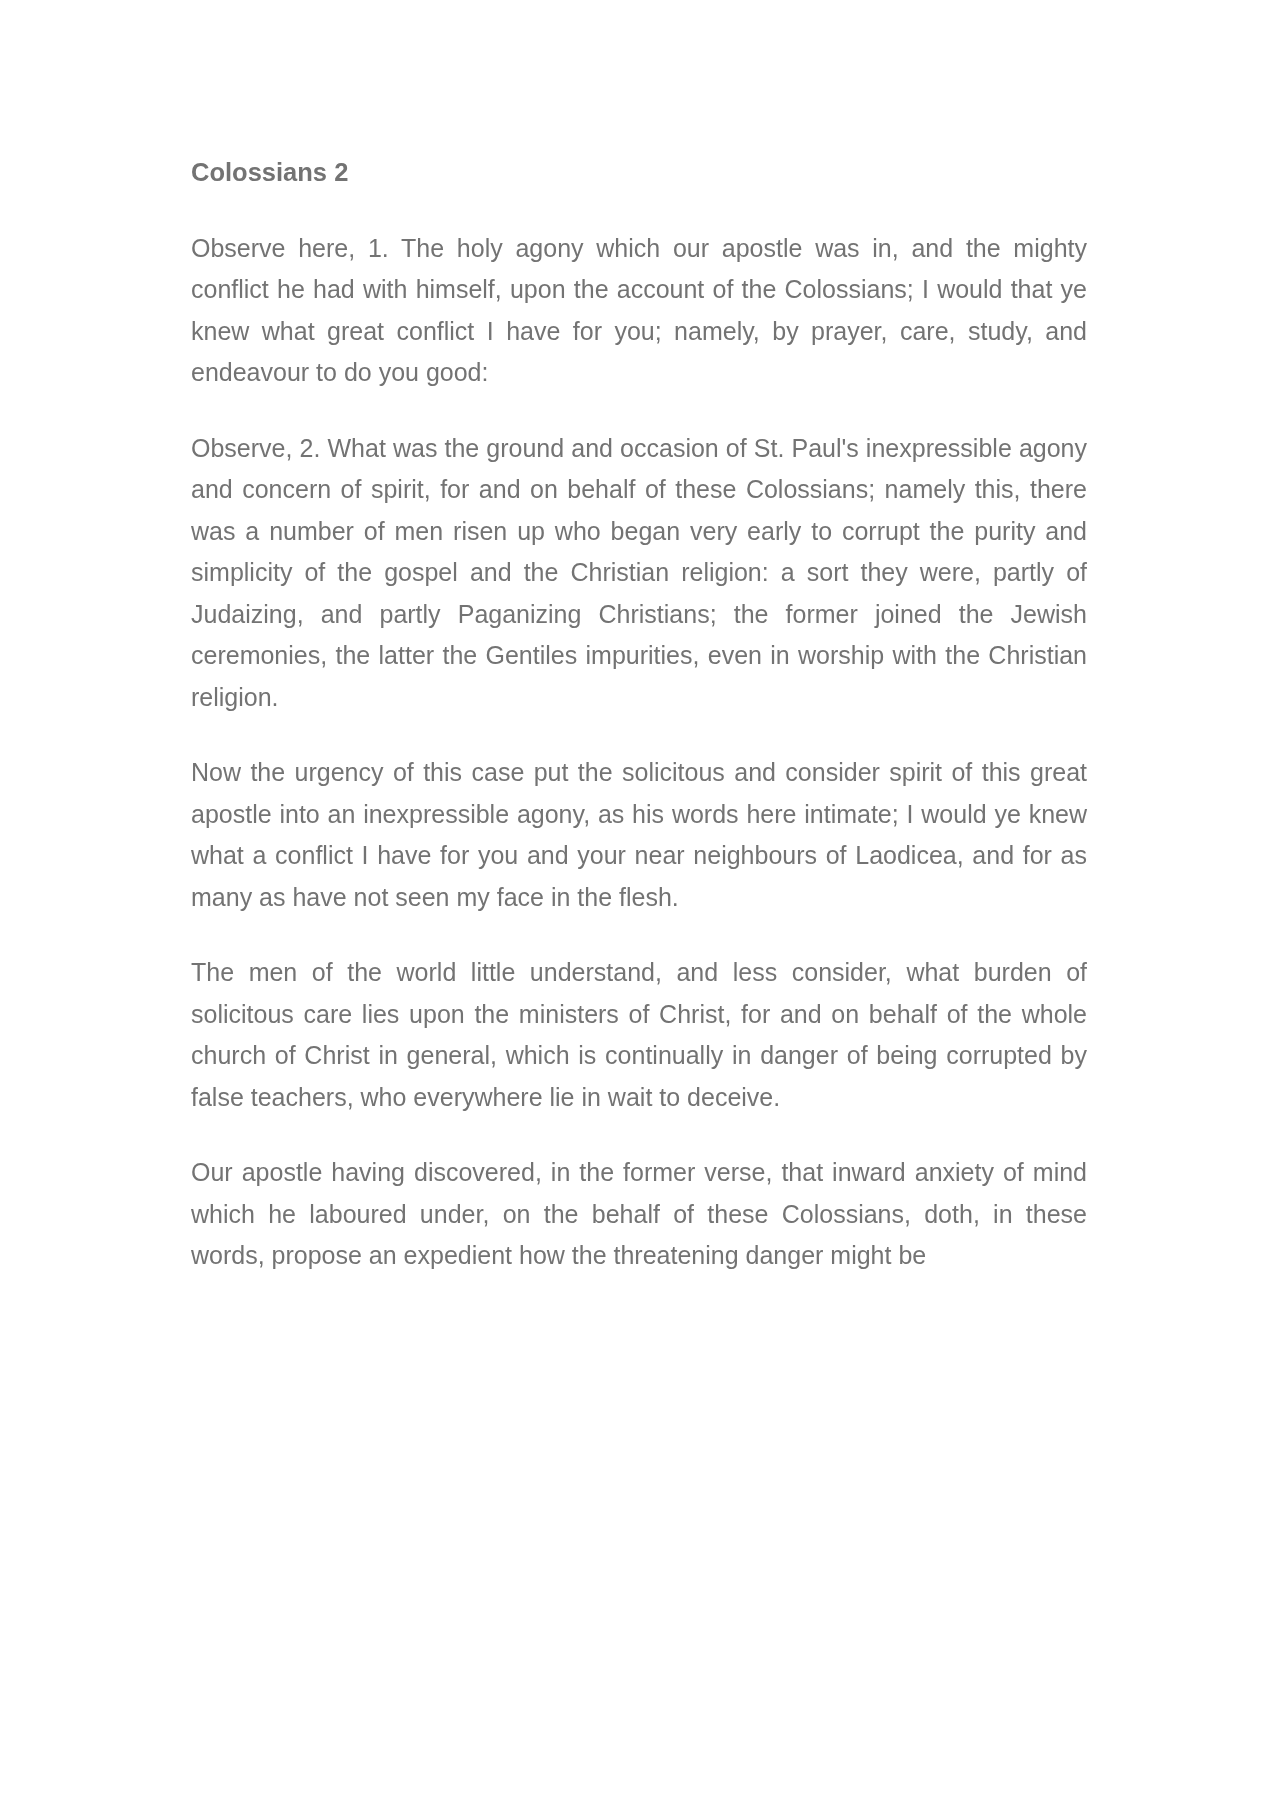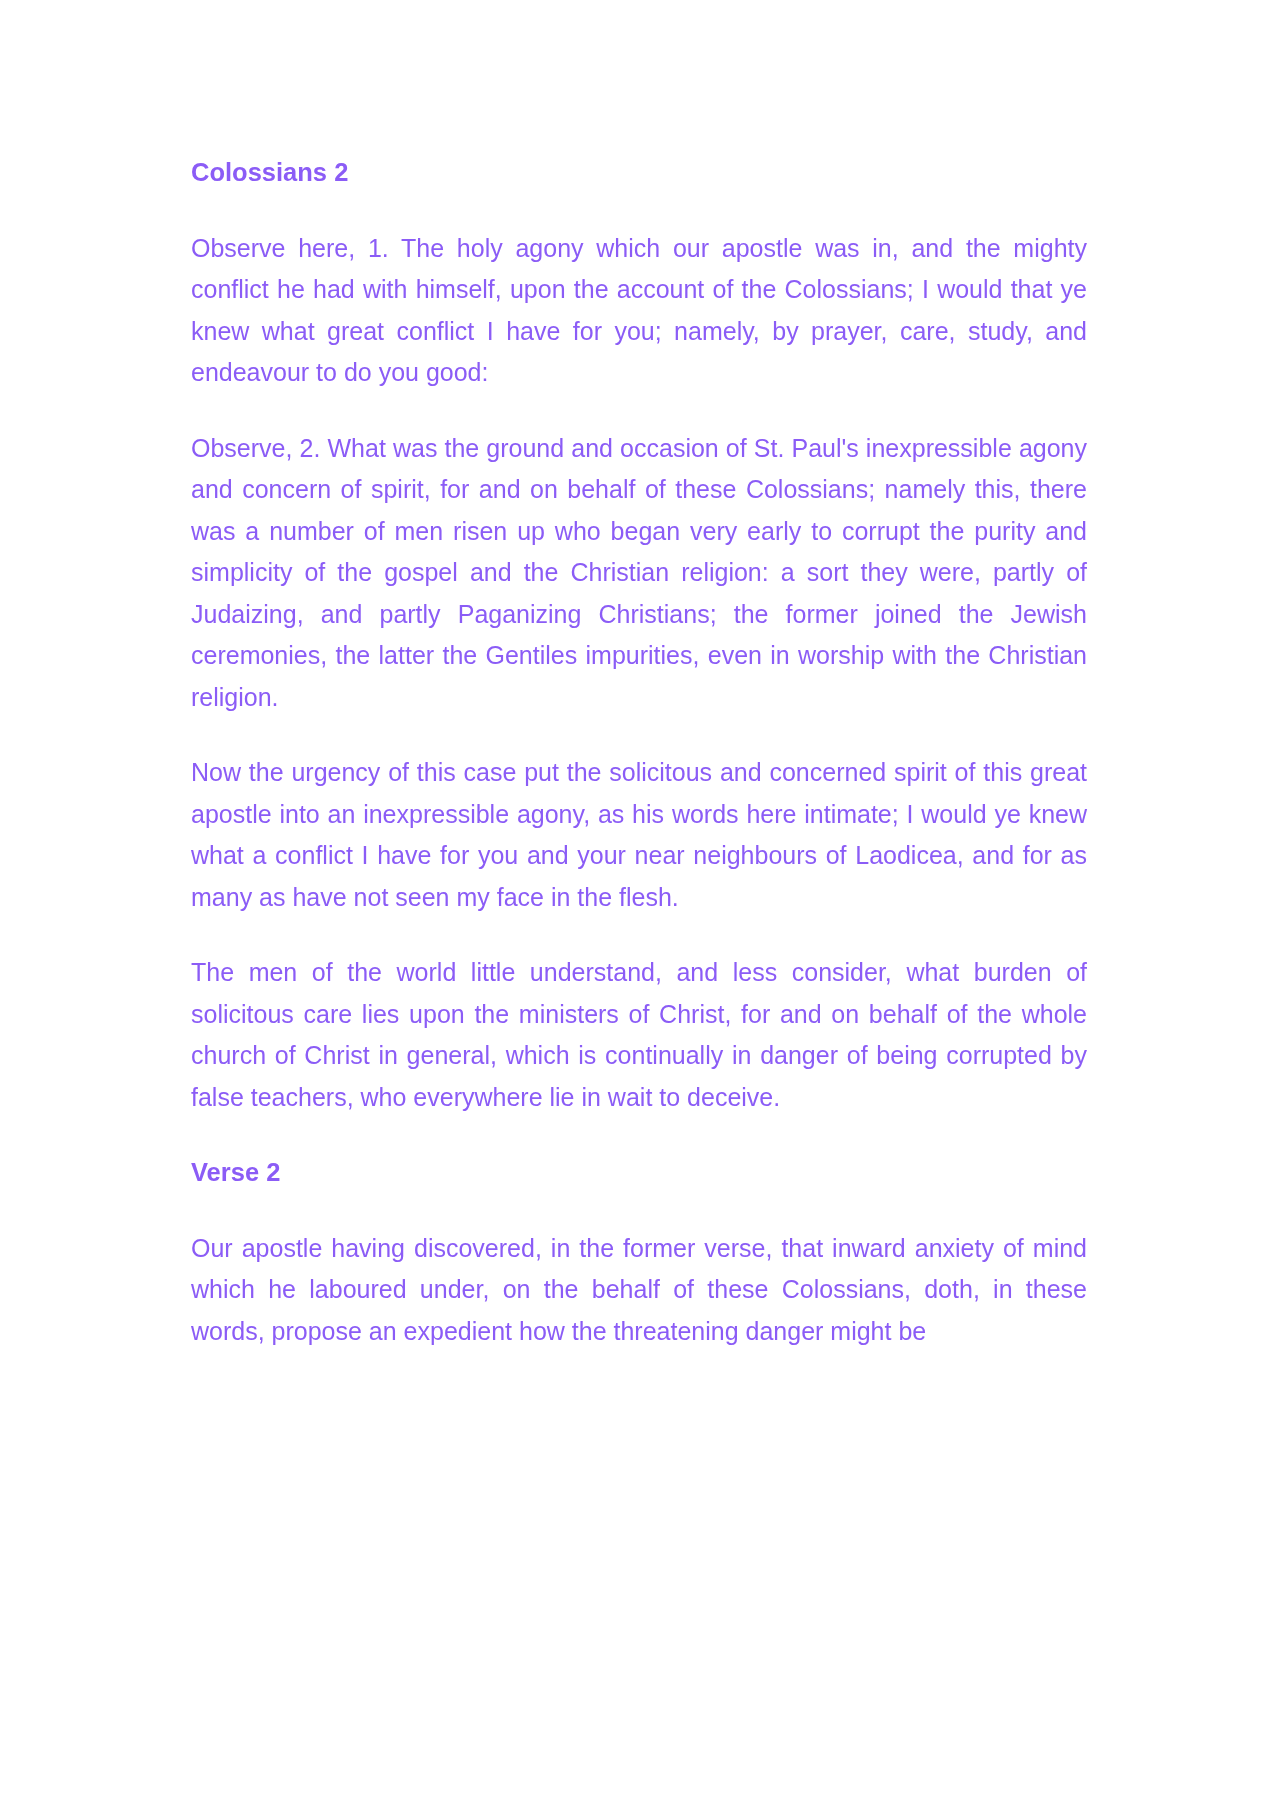--- a/index.html
+++ b/index.html
@@ -10,21 +10,21 @@
   .page {
     position: relative;
     width: 1280px;
     height: 1439px;
     background: #ffffff;
     box-sizing: border-box;
     padding: 152px 193px 0 191px;
     font-family: "Liberation Sans", "DejaVu Sans", sans-serif;
     font-size: 25px;
     line-height: 41.5px;
-    color: #8b5cf6;
+    color: #737373;
     overflow: hidden;
   }
   .doc-h {
     font-size: 25.5px;
     font-weight: bold;
     margin: 0 0 34px 0;
     line-height: 41.5px;
   }
   .doc-p {
     margin: 16px 0 34px 0;
@@ -38,21 +38,20 @@
 <div class="page">
 
   <div class="doc-h">Colossians 2</div>
 
 
   <p class="doc-p">Observe here, 1. The holy agony which our apostle was in, and the mighty conflict he had with himself, upon the account of the Colossians; I would that ye knew what great conflict I have for you; namely, by prayer, care, study, and endeavour to do you good:</p>
 
 
   <p class="doc-p">Observe, 2. What was the ground and occasion of St. Paul's inexpressible agony and concern of spirit, for and on behalf of these Colossians; namely this, there was a number of men risen up who began very early to corrupt the purity and simplicity of the gospel and the Christian religion: a sort they were, partly of Judaizing, and partly Paganizing Christians; the former joined the Jewish ceremonies, the latter the Gentiles impurities, even in worship with the Christian religion.</p>
 
-  <p class="doc-p">Now the urgency of this case put the solicitous and concerned spirit of this great apostle into an inexpressible agony, as his words here intimate; I would ye knew what a conflict I have for you and your near neighbours of Laodicea, and for as many as have not seen my face in the flesh.</p>
+  <p class="doc-p">Now the urgency of this case put the solicitous and consider spirit of this great apostle into an inexpressible agony, as his words here intimate; I would ye knew what a conflict I have for you and your near neighbours of Laodicea, and for as many as have not seen my face in the flesh.</p>
 
   <p class="doc-p">The men of the world little understand, and less consider, what burden of solicitous care lies upon the ministers of Christ, for and on behalf of the whole church of Christ in general, which is continually in danger of being corrupted by false teachers, who everywhere lie in wait to deceive.</p>
 
-  <div class="doc-h">Verse 2</div>
 
   <p class="doc-p">Our apostle having discovered, in the former verse, that inward anxiety of mind which he laboured under, on the behalf of these Colossians, doth, in these words, propose an expedient how the threatening danger might be</p>
 
 </div>
 
 </body></html>

